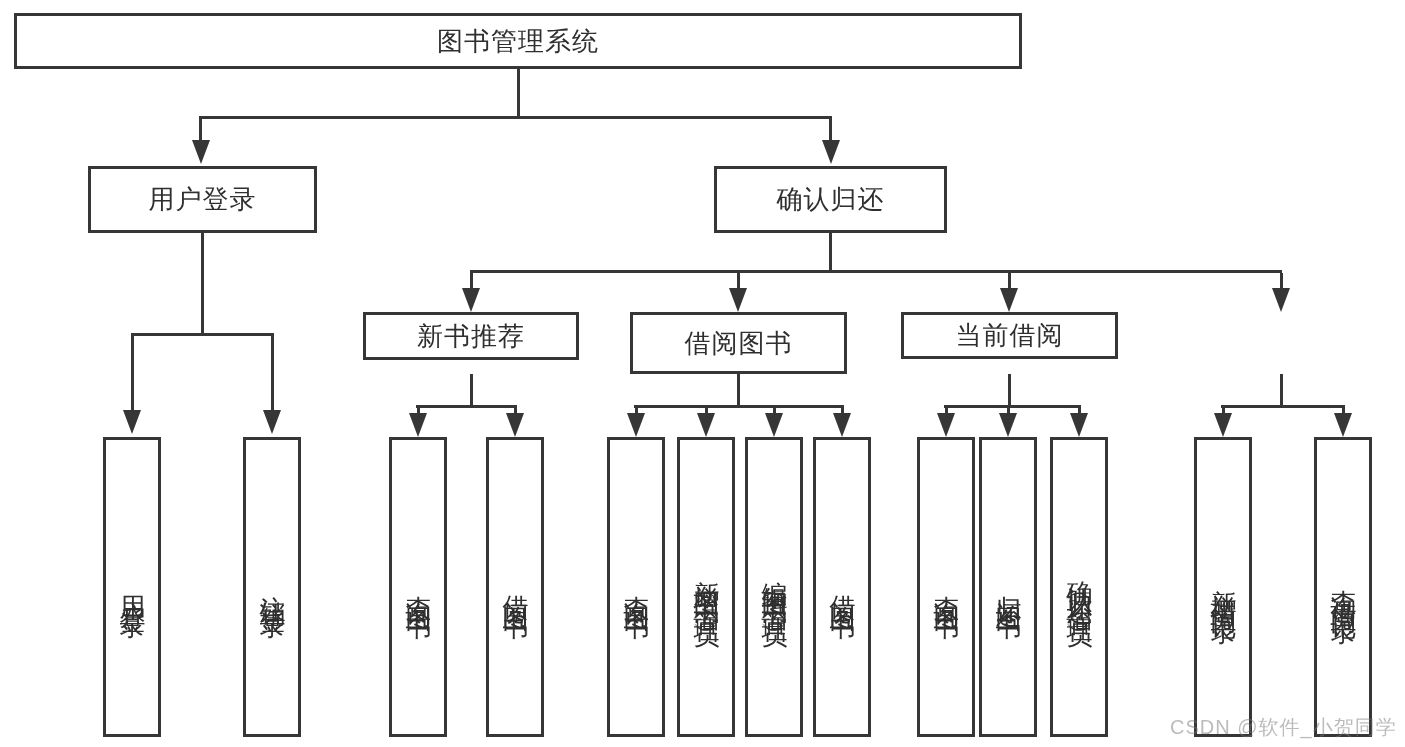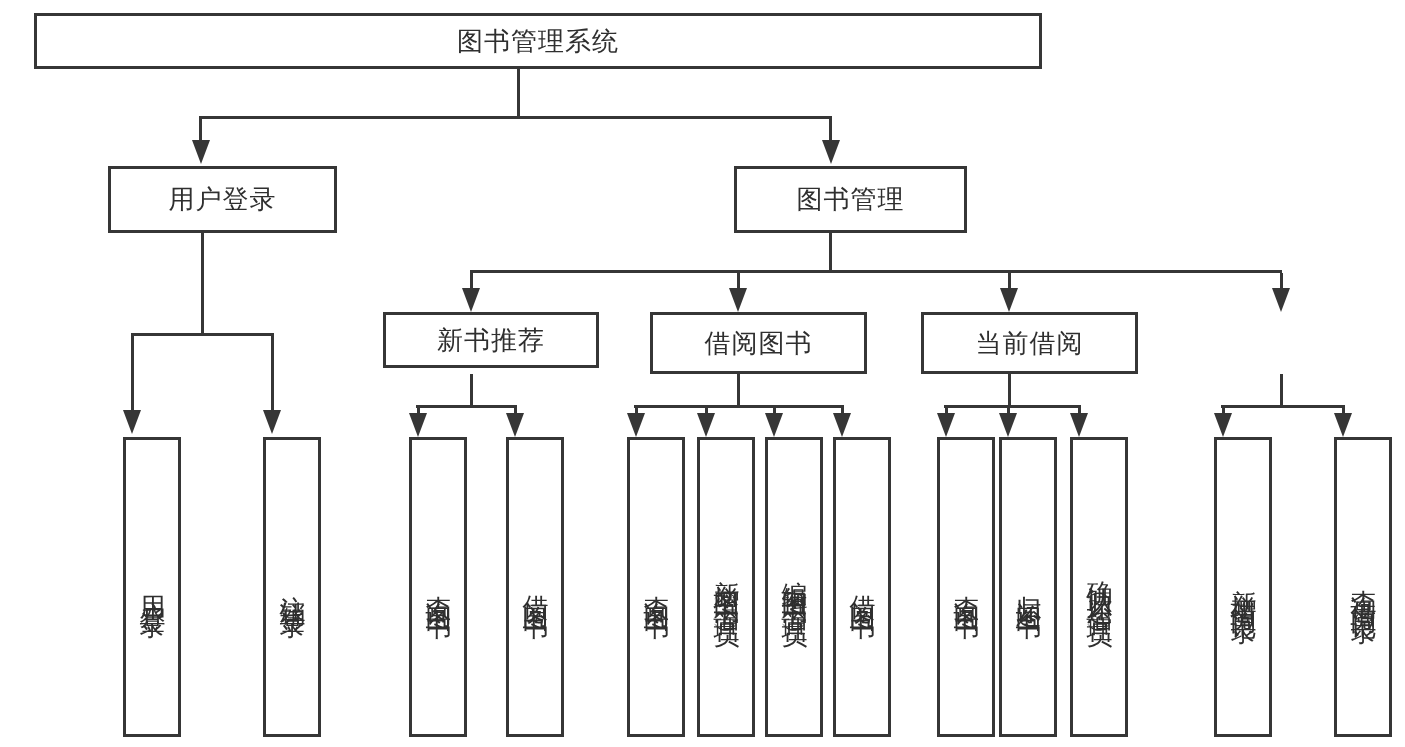--- a/index.html
+++ b/index.html
@@ -10,21 +10,20 @@
     font-family:"Liberation Sans",sans-serif;
     overflow:hidden;
   }
   .box{
     position:absolute;
     box-sizing:border-box;
     border:3px solid #363636;
     background:#ffffff;
     display:flex;align-items:center;justify-content:center;
     color:#2f2f2f;
-    margin-left:20px;
   }
   .hbox{font-size:26px;letter-spacing:1px;white-space:nowrap;}
   .vbox span{
     writing-mode:vertical-rl;
     text-orientation:mixed;
     font-size:26px;
     letter-spacing:6px;
     line-height:1.15;
     color:#2f2f2f;
   }
@@ -51,30 +50,30 @@
 <div class="canvas" id="canvas">
 
   <div class="box hbox" style="left:14px;top:13px;width:1008px;height:56px">
     <span>图书管理系统</span>
   </div>
 
   <div class="box hbox" style="left:88px;top:166px;width:229px;height:67px">
     <span>用户登录</span>
   </div>
   <div class="box hbox" style="left:714px;top:166px;width:233px;height:67px">
-    <span>图书管理</span>
+    <span>确认归还</span>
   </div>
 
-  <div class="box hbox" style="left:363px;top:312px;width:216px;height:56px">
+  <div class="box hbox" style="left:363px;top:312px;width:216px;height:48px">
     <span>新书推荐</span>
   </div>
   <div class="box hbox" style="left:630px;top:312px;width:217px;height:62px">
     <span>借阅图书</span>
   </div>
-  <div class="box hbox" style="left:901px;top:312px;width:217px;height:62px">
+  <div class="box hbox" style="left:901px;top:312px;width:217px;height:47px">
     <span>当前借阅</span>
   </div>
 
   <div class="box vbox" style="left:103px;top:437px;width:58px;height:300px">
     <span>用户登录</span>
   </div>
   <div class="box vbox" style="left:243px;top:437px;width:58px;height:300px">
     <span>注销登录</span>
   </div>
 
@@ -108,20 +107,21 @@
     <span>确认归还（管理员）</span>
   </div>
 
   <div class="box vbox" style="left:1194px;top:437px;width:58px;height:300px">
     <span>新增借阅记录</span>
   </div>
   <div class="box vbox" style="left:1314px;top:437px;width:58px;height:300px">
     <span>查询借阅记录</span>
   </div>
 
+  <div class="watermark">CSDN @软件_小贺同学</div>
 <div class="line" style="left: 517px; top: 69px; width: 3px; height: 50px;"></div>
     <div class="line" style="left: 199px; top: 116px; width: 633px; height: 3px;"></div>
     <div class="line" style="left: 199px; top: 119px; width: 3px; height: 22px;"></div>
     <div class="line" style="left: 829px; top: 119px; width: 3px; height: 22px;"></div>
     <div class="line" style="left: 201px; top: 233px; width: 3px; height: 101px;"></div>
     <div class="line" style="left: 131px; top: 333px; width: 143px; height: 3px;"></div>
     <div class="line" style="left: 131px; top: 336px; width: 3px; height: 74px;"></div>
     <div class="line" style="left: 271px; top: 336px; width: 3px; height: 74px;"></div>
     <div class="line" style="left: 829px; top: 233px; width: 3px; height: 39px;"></div>
     <div class="line" style="left: 470px; top: 270px; width: 812px; height: 3px;"></div>

